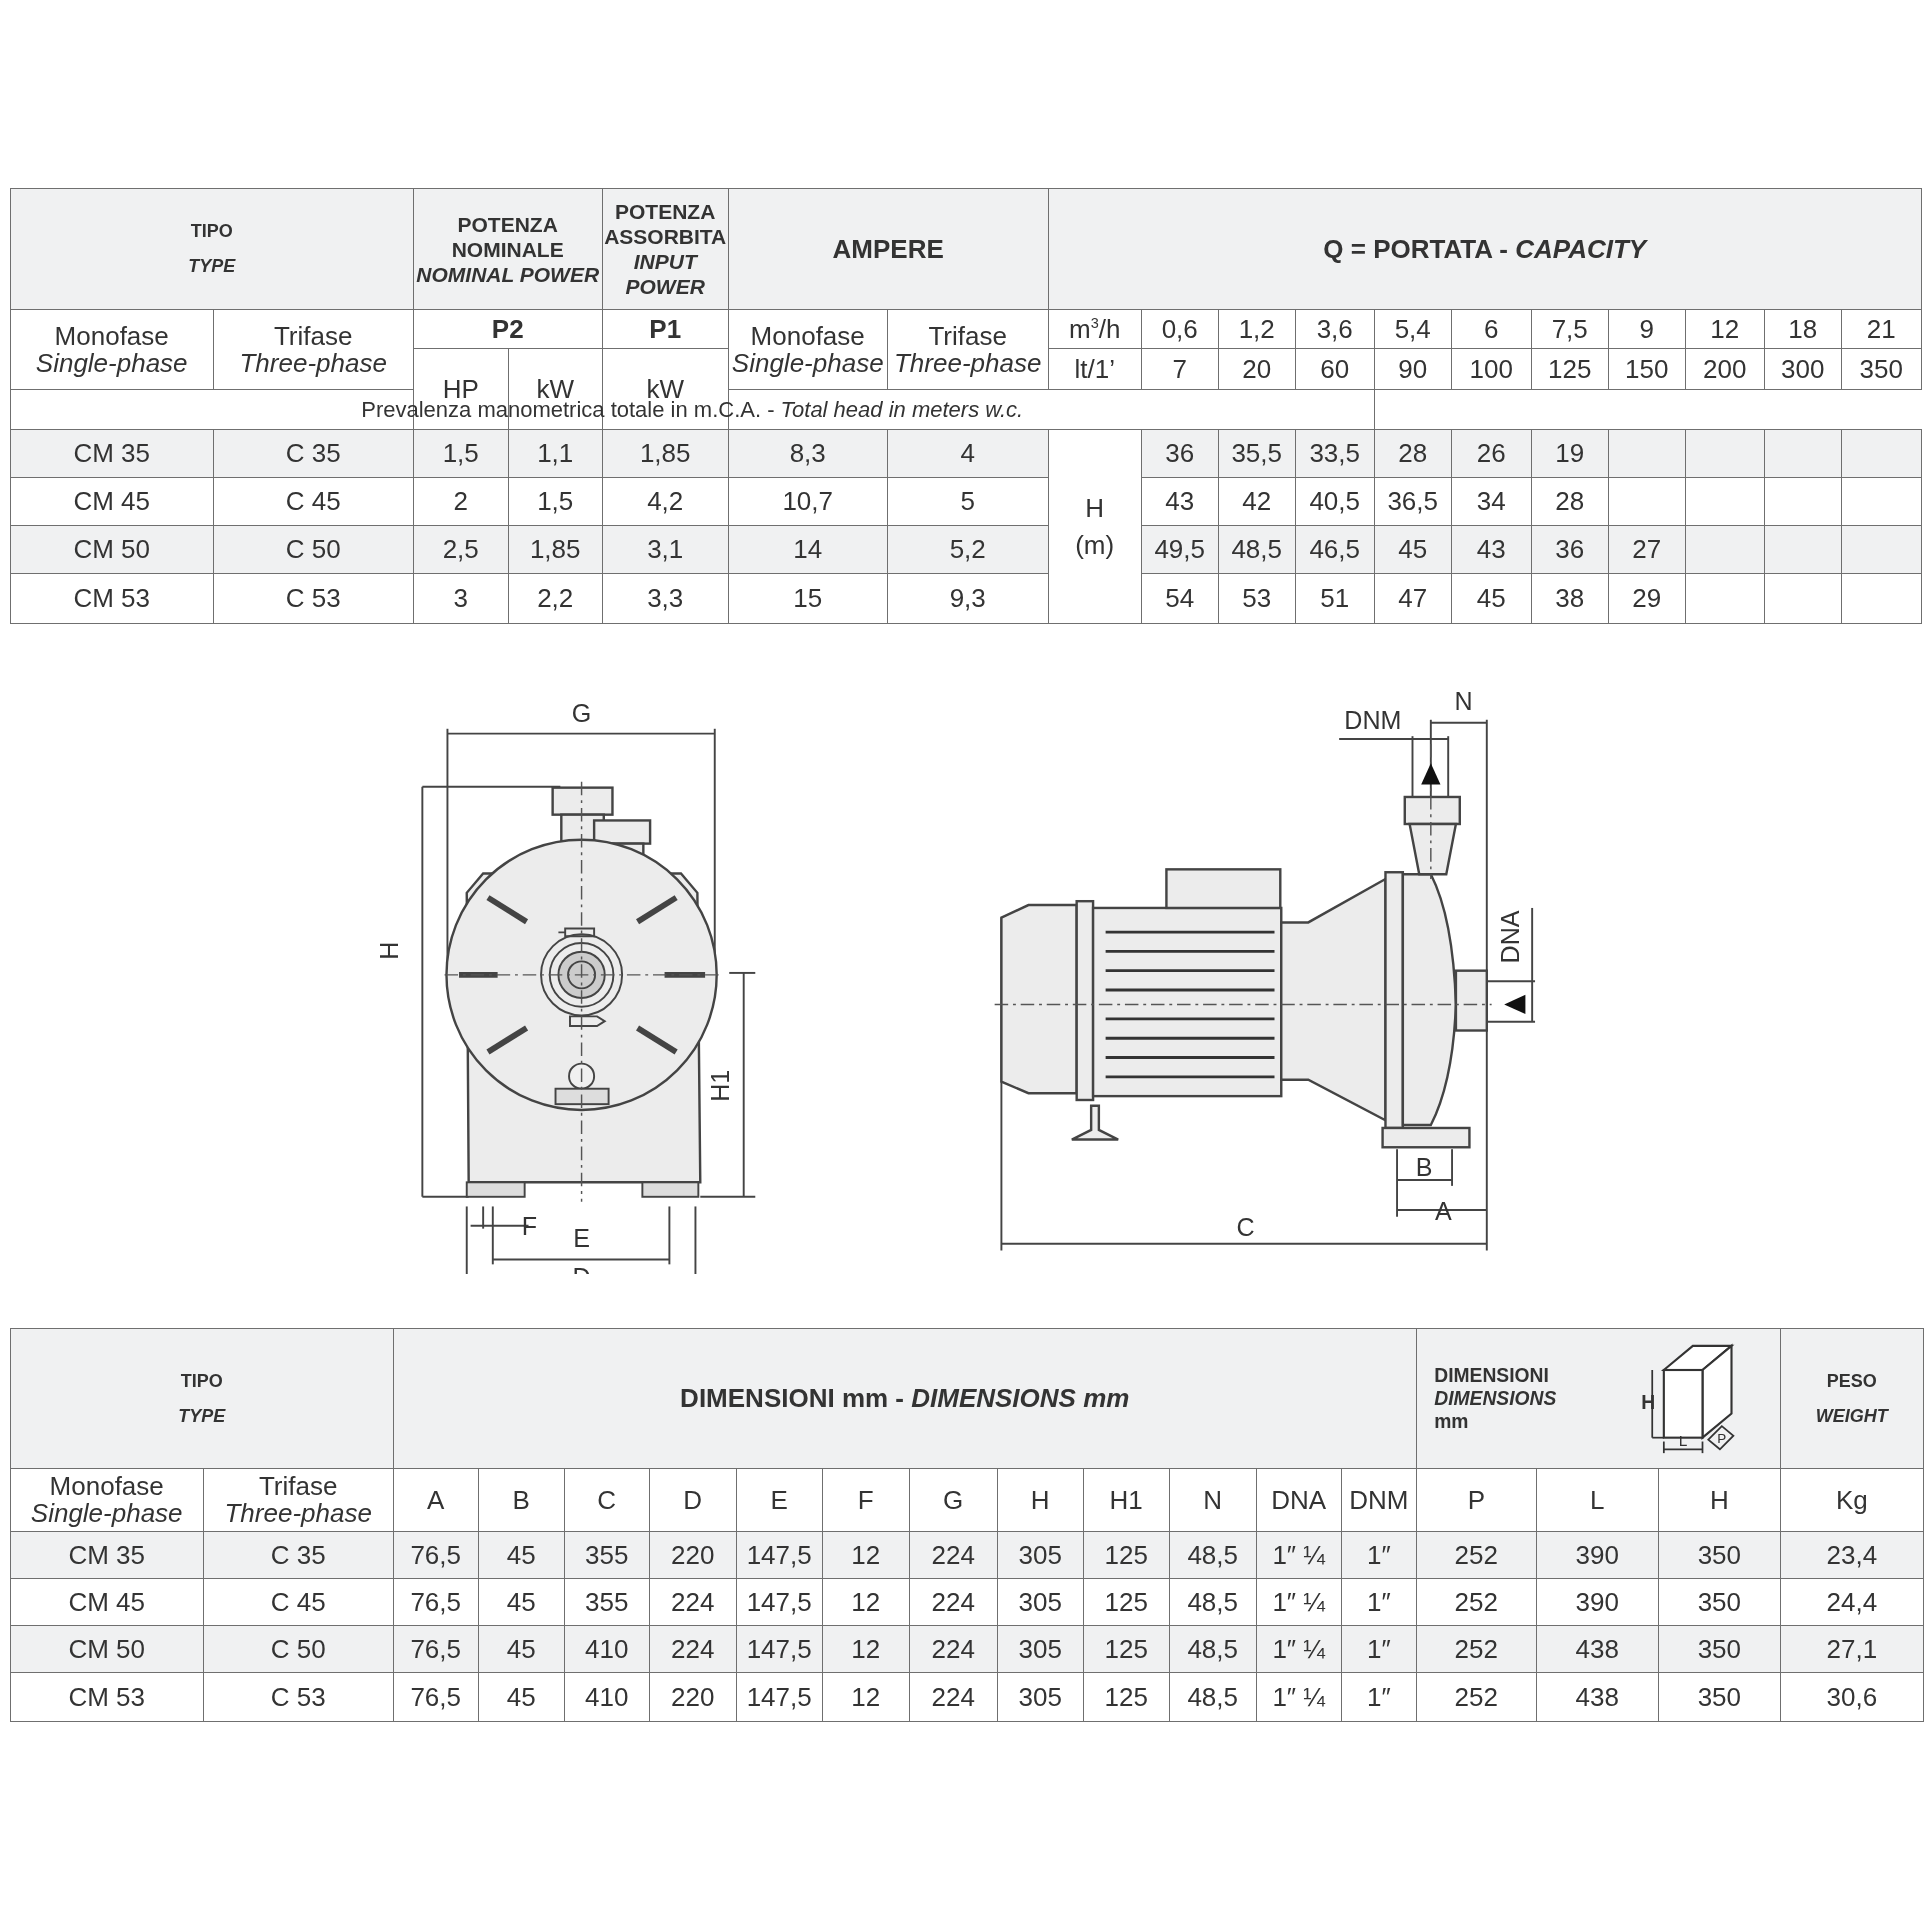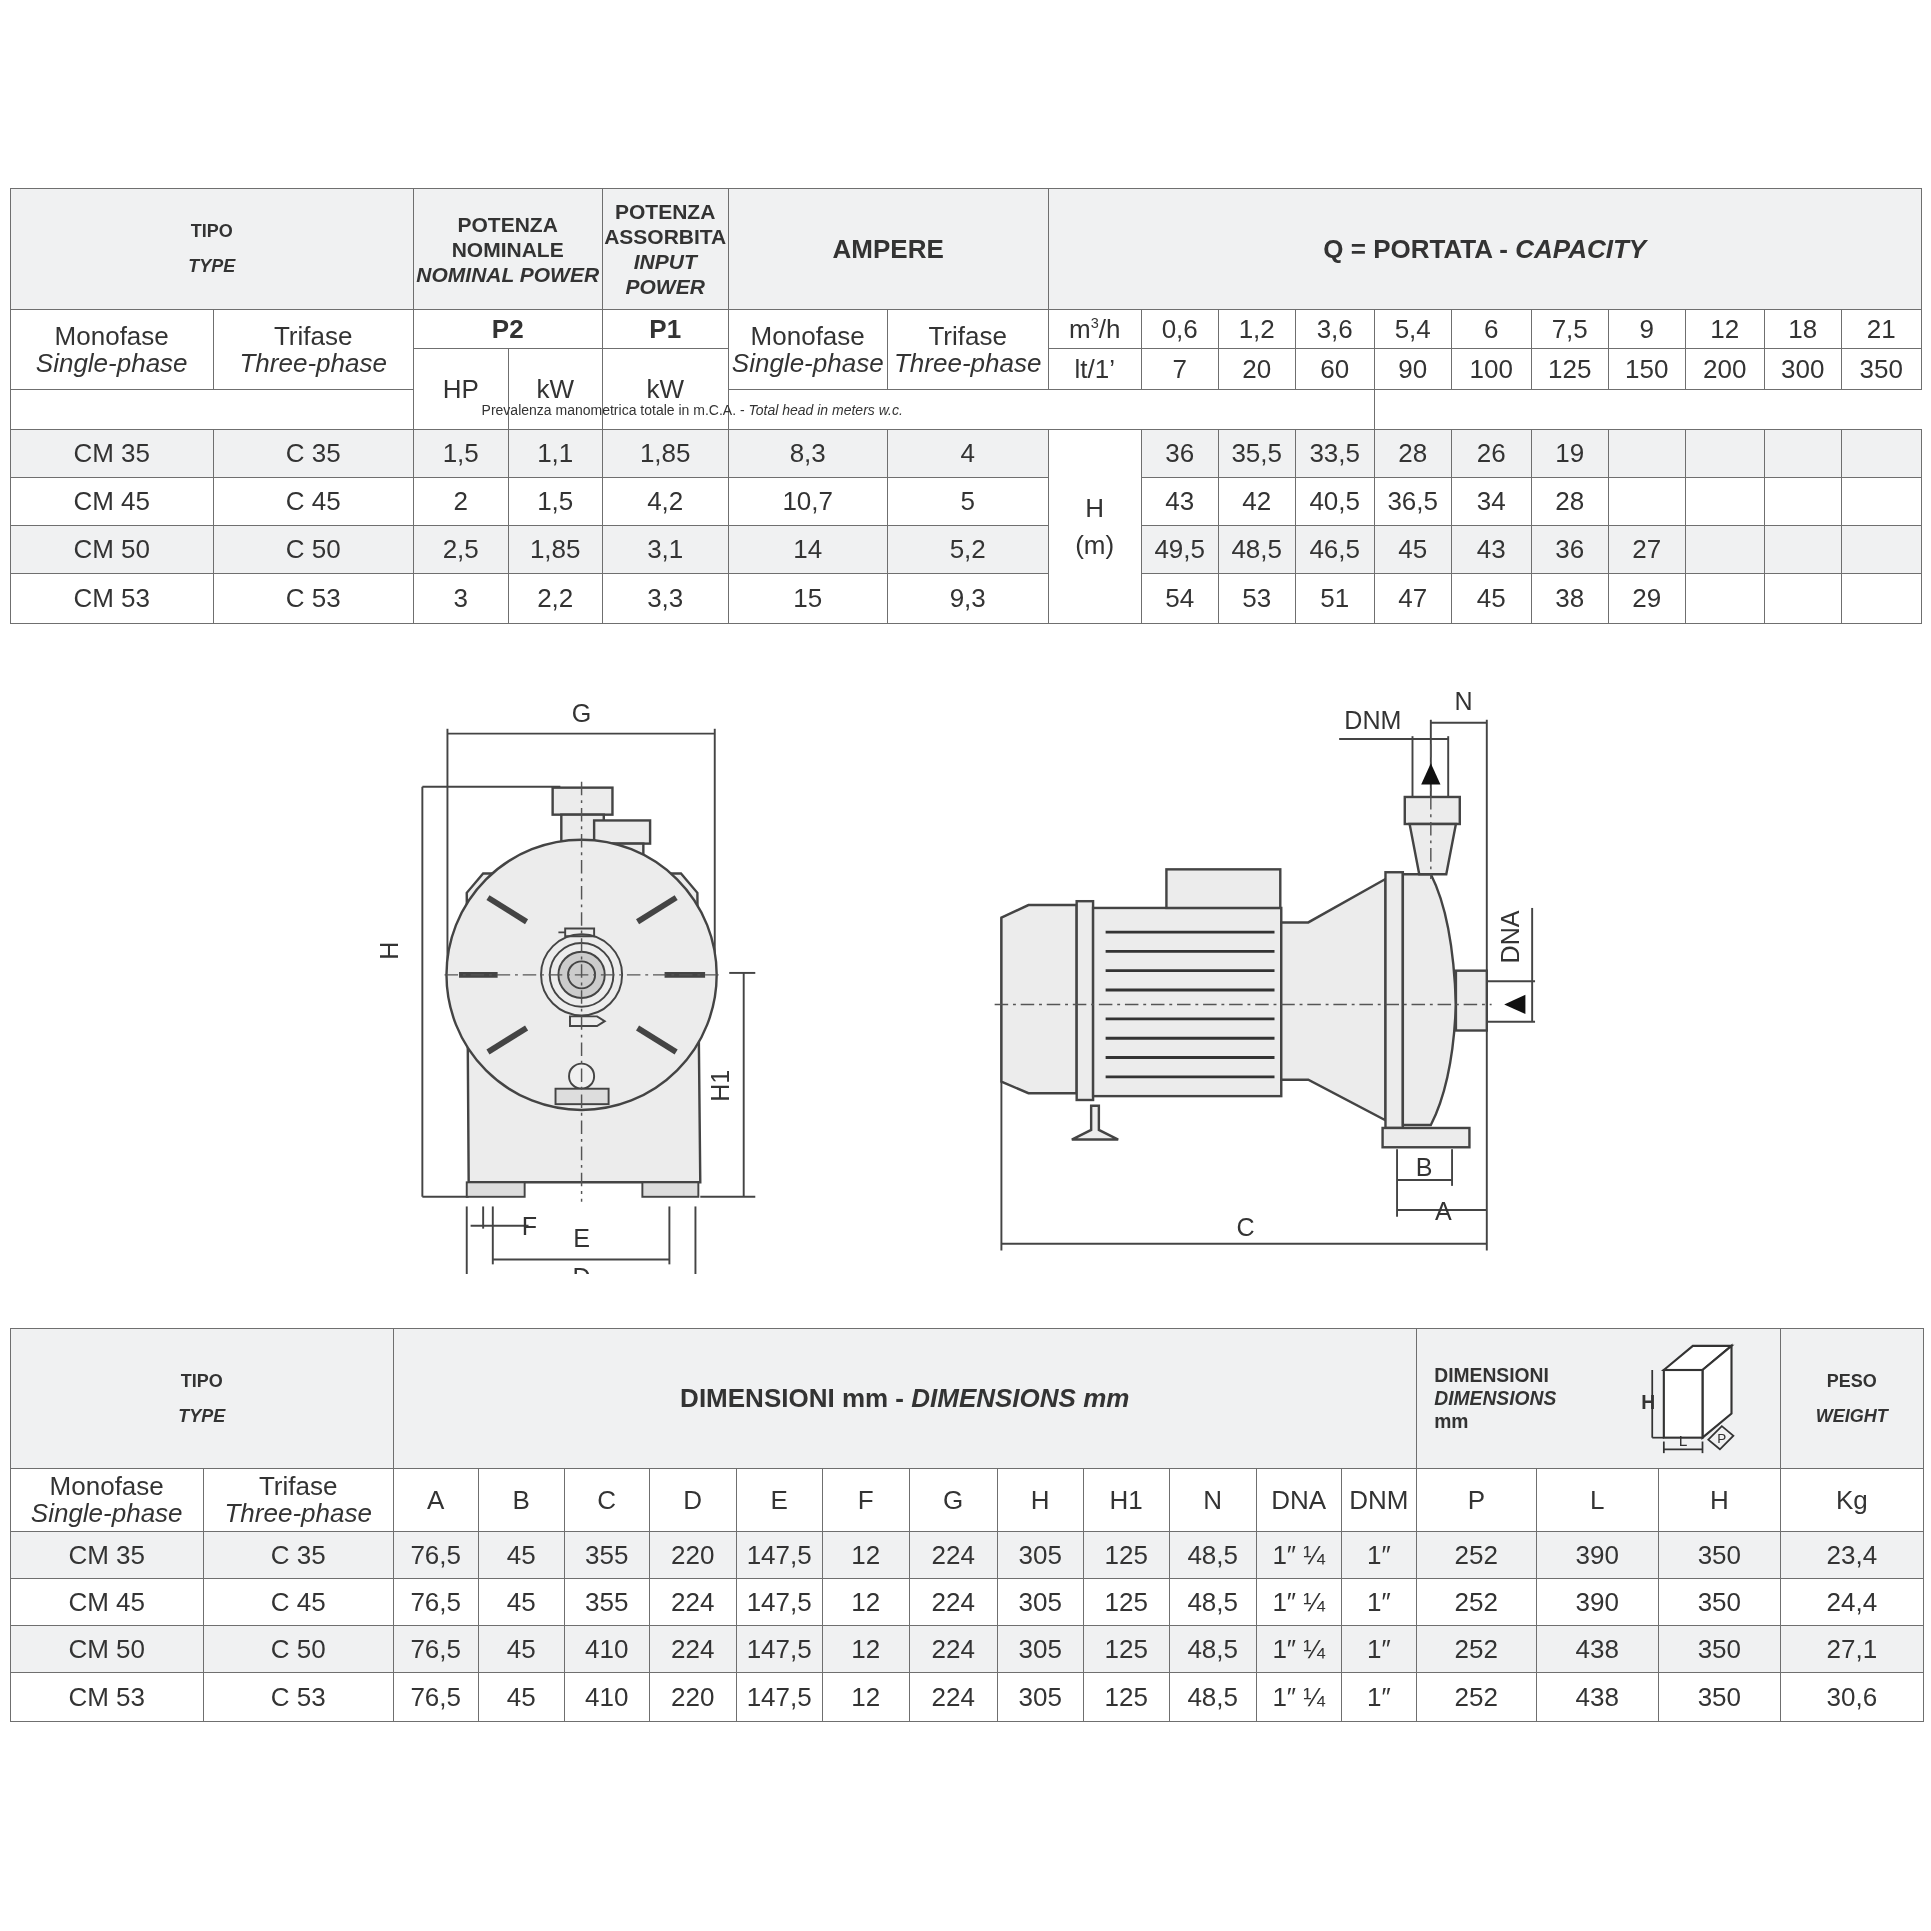--- a/index.html
+++ b/index.html
@@ -112,21 +112,21 @@
     <td class="white">60</td>
     <td class="white">90</td>
     <td class="white">100</td>
     <td class="white">125</td>
     <td class="white">150</td>
     <td class="white">200</td>
     <td class="white">300</td>
     <td class="white">350</td>
   </tr>
   <tr style="height:40px">
-    <td colspan="11" class="white" style="font-size:14px">
+    <td colspan="11" class="white" style="font-size:22px">
       <span>Prevalenza manometrica totale in m.C.A. - </span><span class="it">Total head in meters w.c.</span>
     </td>
   </tr>
 
   <tr style="height:48px" class="gray">
     <td class="gray model">CM 35</td>
     <td class="gray model">C 35</td>
     <td class="gray">1,5</td>
     <td class="gray">1,1</td>
     <td class="gray">1,85</td>

